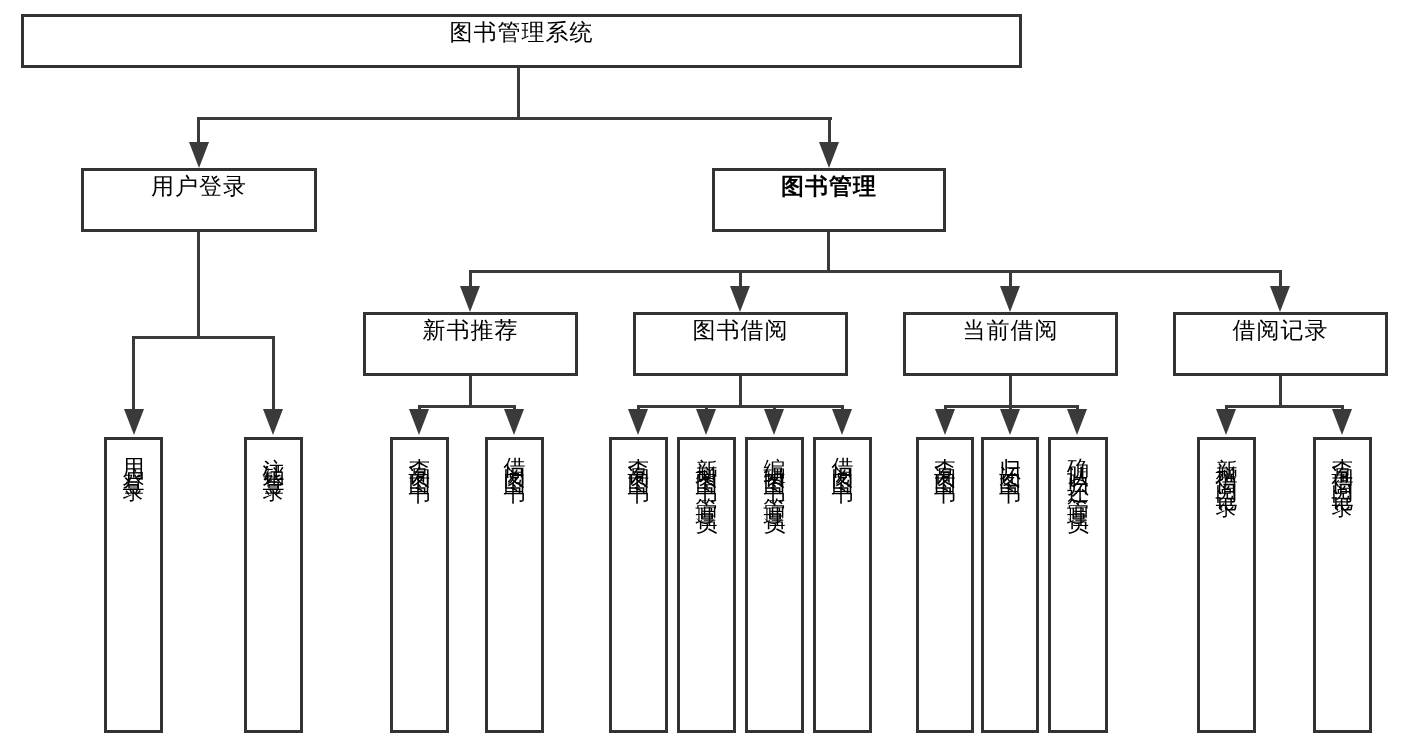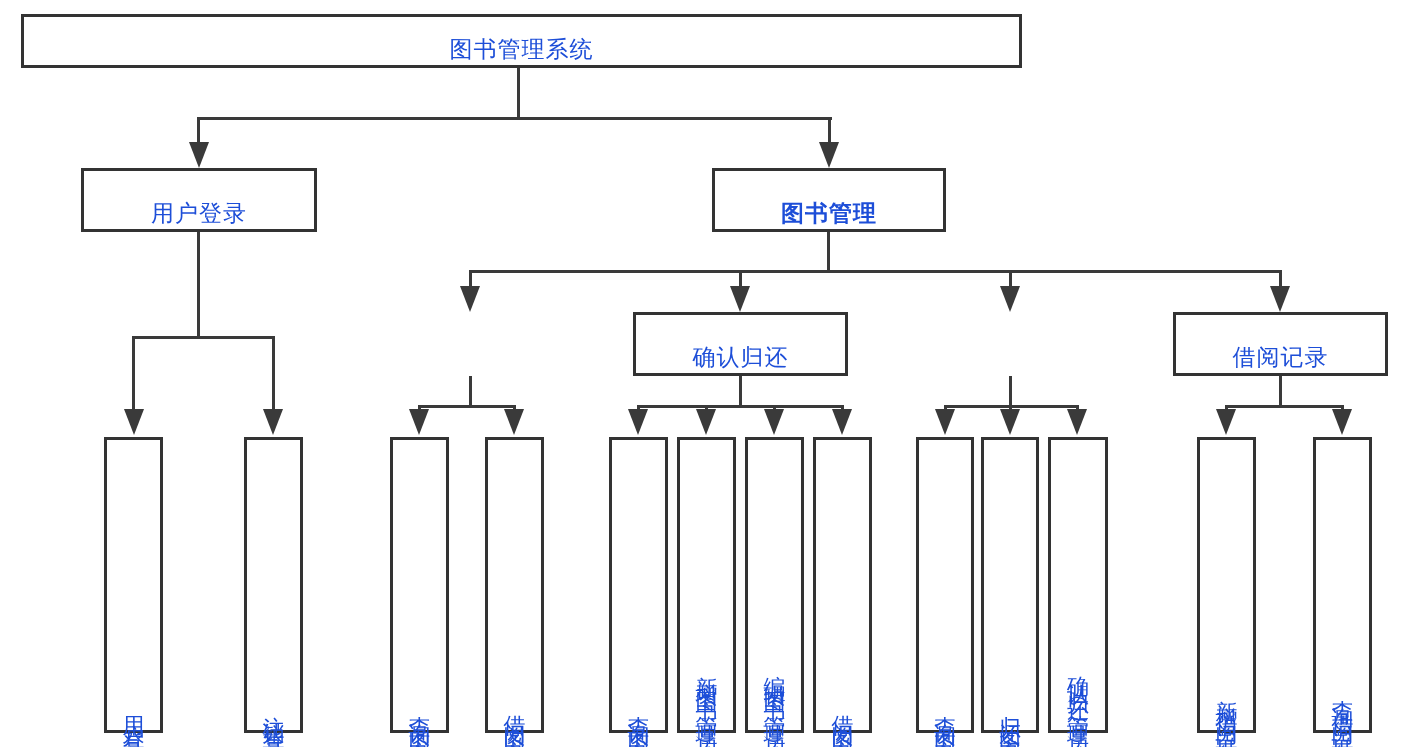--- a/index.html
+++ b/index.html
@@ -2,22 +2,22 @@
 <html><head>
 <meta charset="utf-8">
 <style>
   html,body{margin:0;padding:0;background:#fff;}
   #stage{
     position:relative;width:1405px;height:747px;background:#ffffff;
     font-family:"Liberation Sans","DejaVu Sans",sans-serif;overflow:hidden;
   }
   .box{
     position:absolute;background:#ffffff;border:3px solid #333333;
-    box-sizing:border-box;display:flex;align-items:flex-end;justify-content:center;
-    color:#1d4ed8;
+    box-sizing:border-box;display:flex;align-items:flex-start;justify-content:center;
+    color:#000000;
   }
   .hbox{font-size:23px;letter-spacing:1px;white-space:nowrap;}
   .vbox .vtxt{
     writing-mode:vertical-rl;text-orientation:mixed;
     font-size:22px;letter-spacing:8px;line-height:1;
   }
   .ln{position:absolute;background:#3a3a3a;}
   .ar{
     position:absolute;width:0;height:0;
     border-left:10px solid transparent;border-right:10px solid transparent;
@@ -98,22 +98,28 @@
     <span>图书管理系统</span>
   </div>
 
   <div class="box hbox" style="left:81px;top:168px;width:236px;height:64px;">
     <span>用户登录</span>
   </div>
   <div class="box hbox" style="left:712px;top:168px;width:234px;height:64px;font-weight:bold;">
     <span>图书管理</span>
   </div>
 
+  <div class="box hbox" style="left:363px;top:312px;width:215px;height:64px;">
+    <span>新书推荐</span>
+  </div>
   <div class="box hbox" style="left:633px;top:312px;width:215px;height:64px;">
-    <span>确认归还</span>
+    <span>图书借阅</span>
+  </div>
+  <div class="box hbox" style="left:903px;top:312px;width:215px;height:64px;">
+    <span>当前借阅</span>
   </div>
   <div class="box hbox" style="left:1173px;top:312px;width:215px;height:64px;">
     <span>借阅记录</span>
   </div>
 
   <div class="box vbox" style="left:104px;top:437px;width:59px;height:296px;">
     <span class="vtxt">用户登录</span>
   </div>
   <div class="box vbox" style="left:244px;top:437px;width:59px;height:296px;">
     <span class="vtxt">注销登录</span>

